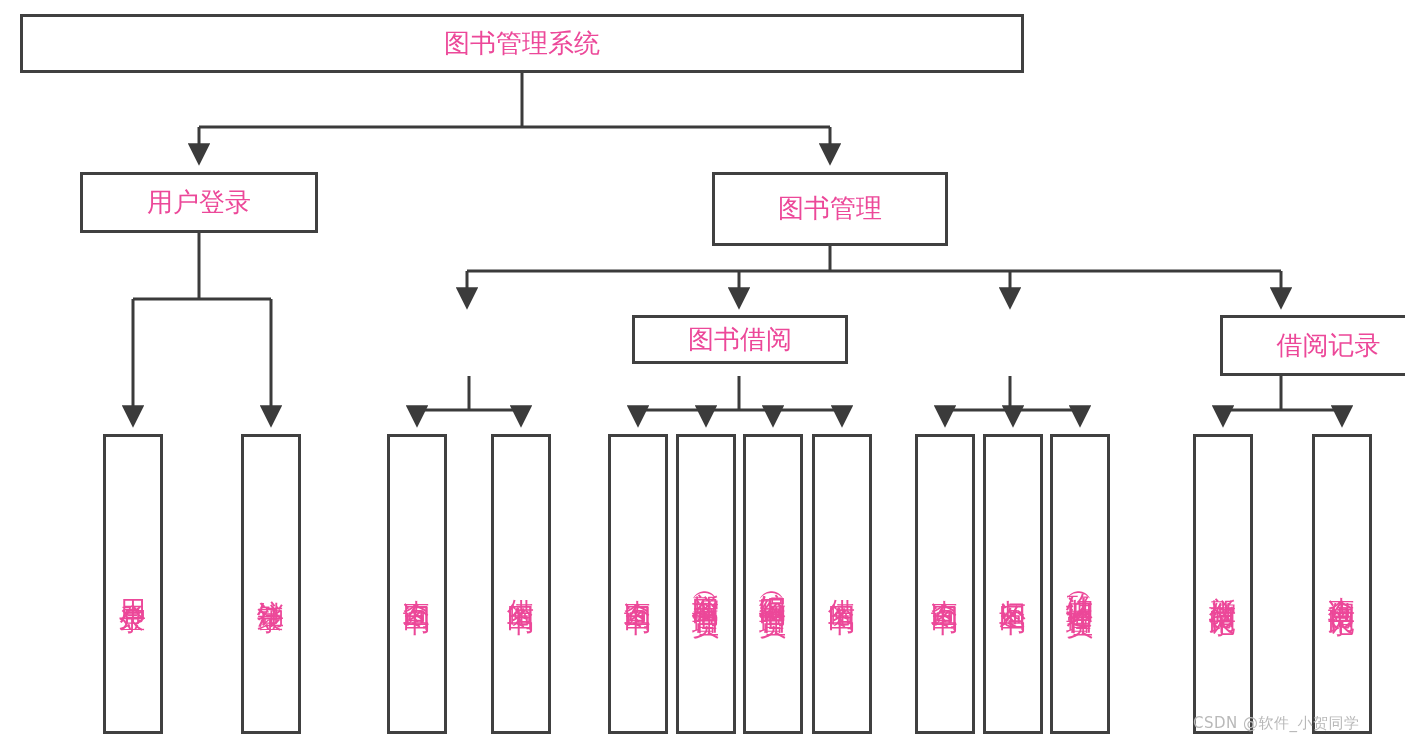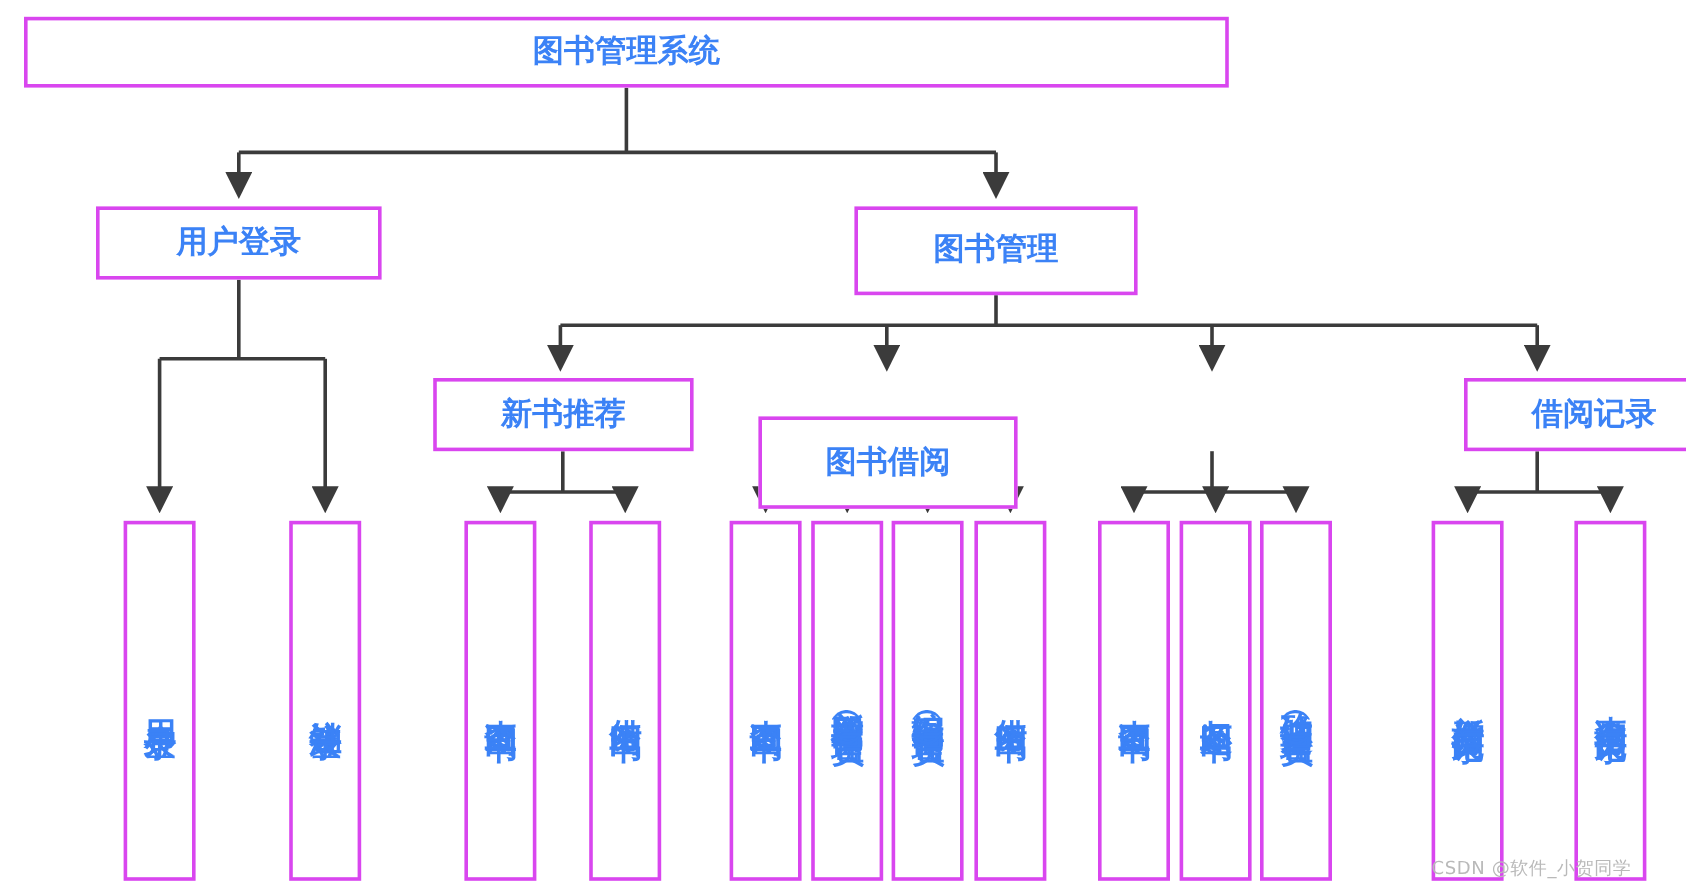--- a/index.html
+++ b/index.html
@@ -22,27 +22,26 @@
   svg.edges {
     position: absolute;
     left: 0;
     top: 0;
     width: 1405px;
     height: 747px;
   }
   .node {
     position: absolute;
     box-sizing: border-box;
-    border: 3px solid #d946ef;
+    border: 3px solid #404040;
     background: #ffffff;
     display: flex;
     align-items: center;
     justify-content: center;
-    color: #3b82f6;
-    font-weight: bold;
+    color: #ec4899;
   }
   .node .label {
     display: block;
     text-align: center;
     line-height: 1.12;
     white-space: pre;
   }
   .node.horizontal .label {
     font-size: 26px;
   }
@@ -132,25 +131,22 @@
   </div>
 
   <div class="node horizontal" style="left:80px; top:172px; width:238px; height:61px;">
     <span class="label">用户登录</span>
   </div>
 
   <div class="node horizontal" style="left:712px; top:172px; width:236px; height:74px;">
     <span class="label">图书管理</span>
   </div>
 
-  <div class="node horizontal" style="left:361px; top:315px; width:217px; height:61px;">
-    <span class="label">新书推荐</span>
-  </div>
-
-  <div class="node horizontal" style="left:632px; top:315px; width:216px; height:77px;margin-top:32px;">
+
+  <div class="node horizontal" style="left:632px; top:315px; width:216px; height:49px;">
     <span class="label">图书借阅</span>
   </div>
 
 
   <div class="node horizontal" style="left:1172px; top:315px; width:217px; height:61px;margin-left:48px;">
     <span class="label">借阅记录</span>
   </div>
 
   <div class="node vertical" style="left:103px; top:434px; width:60px; height:300px;">
     <span class="label">用户登录</span>

